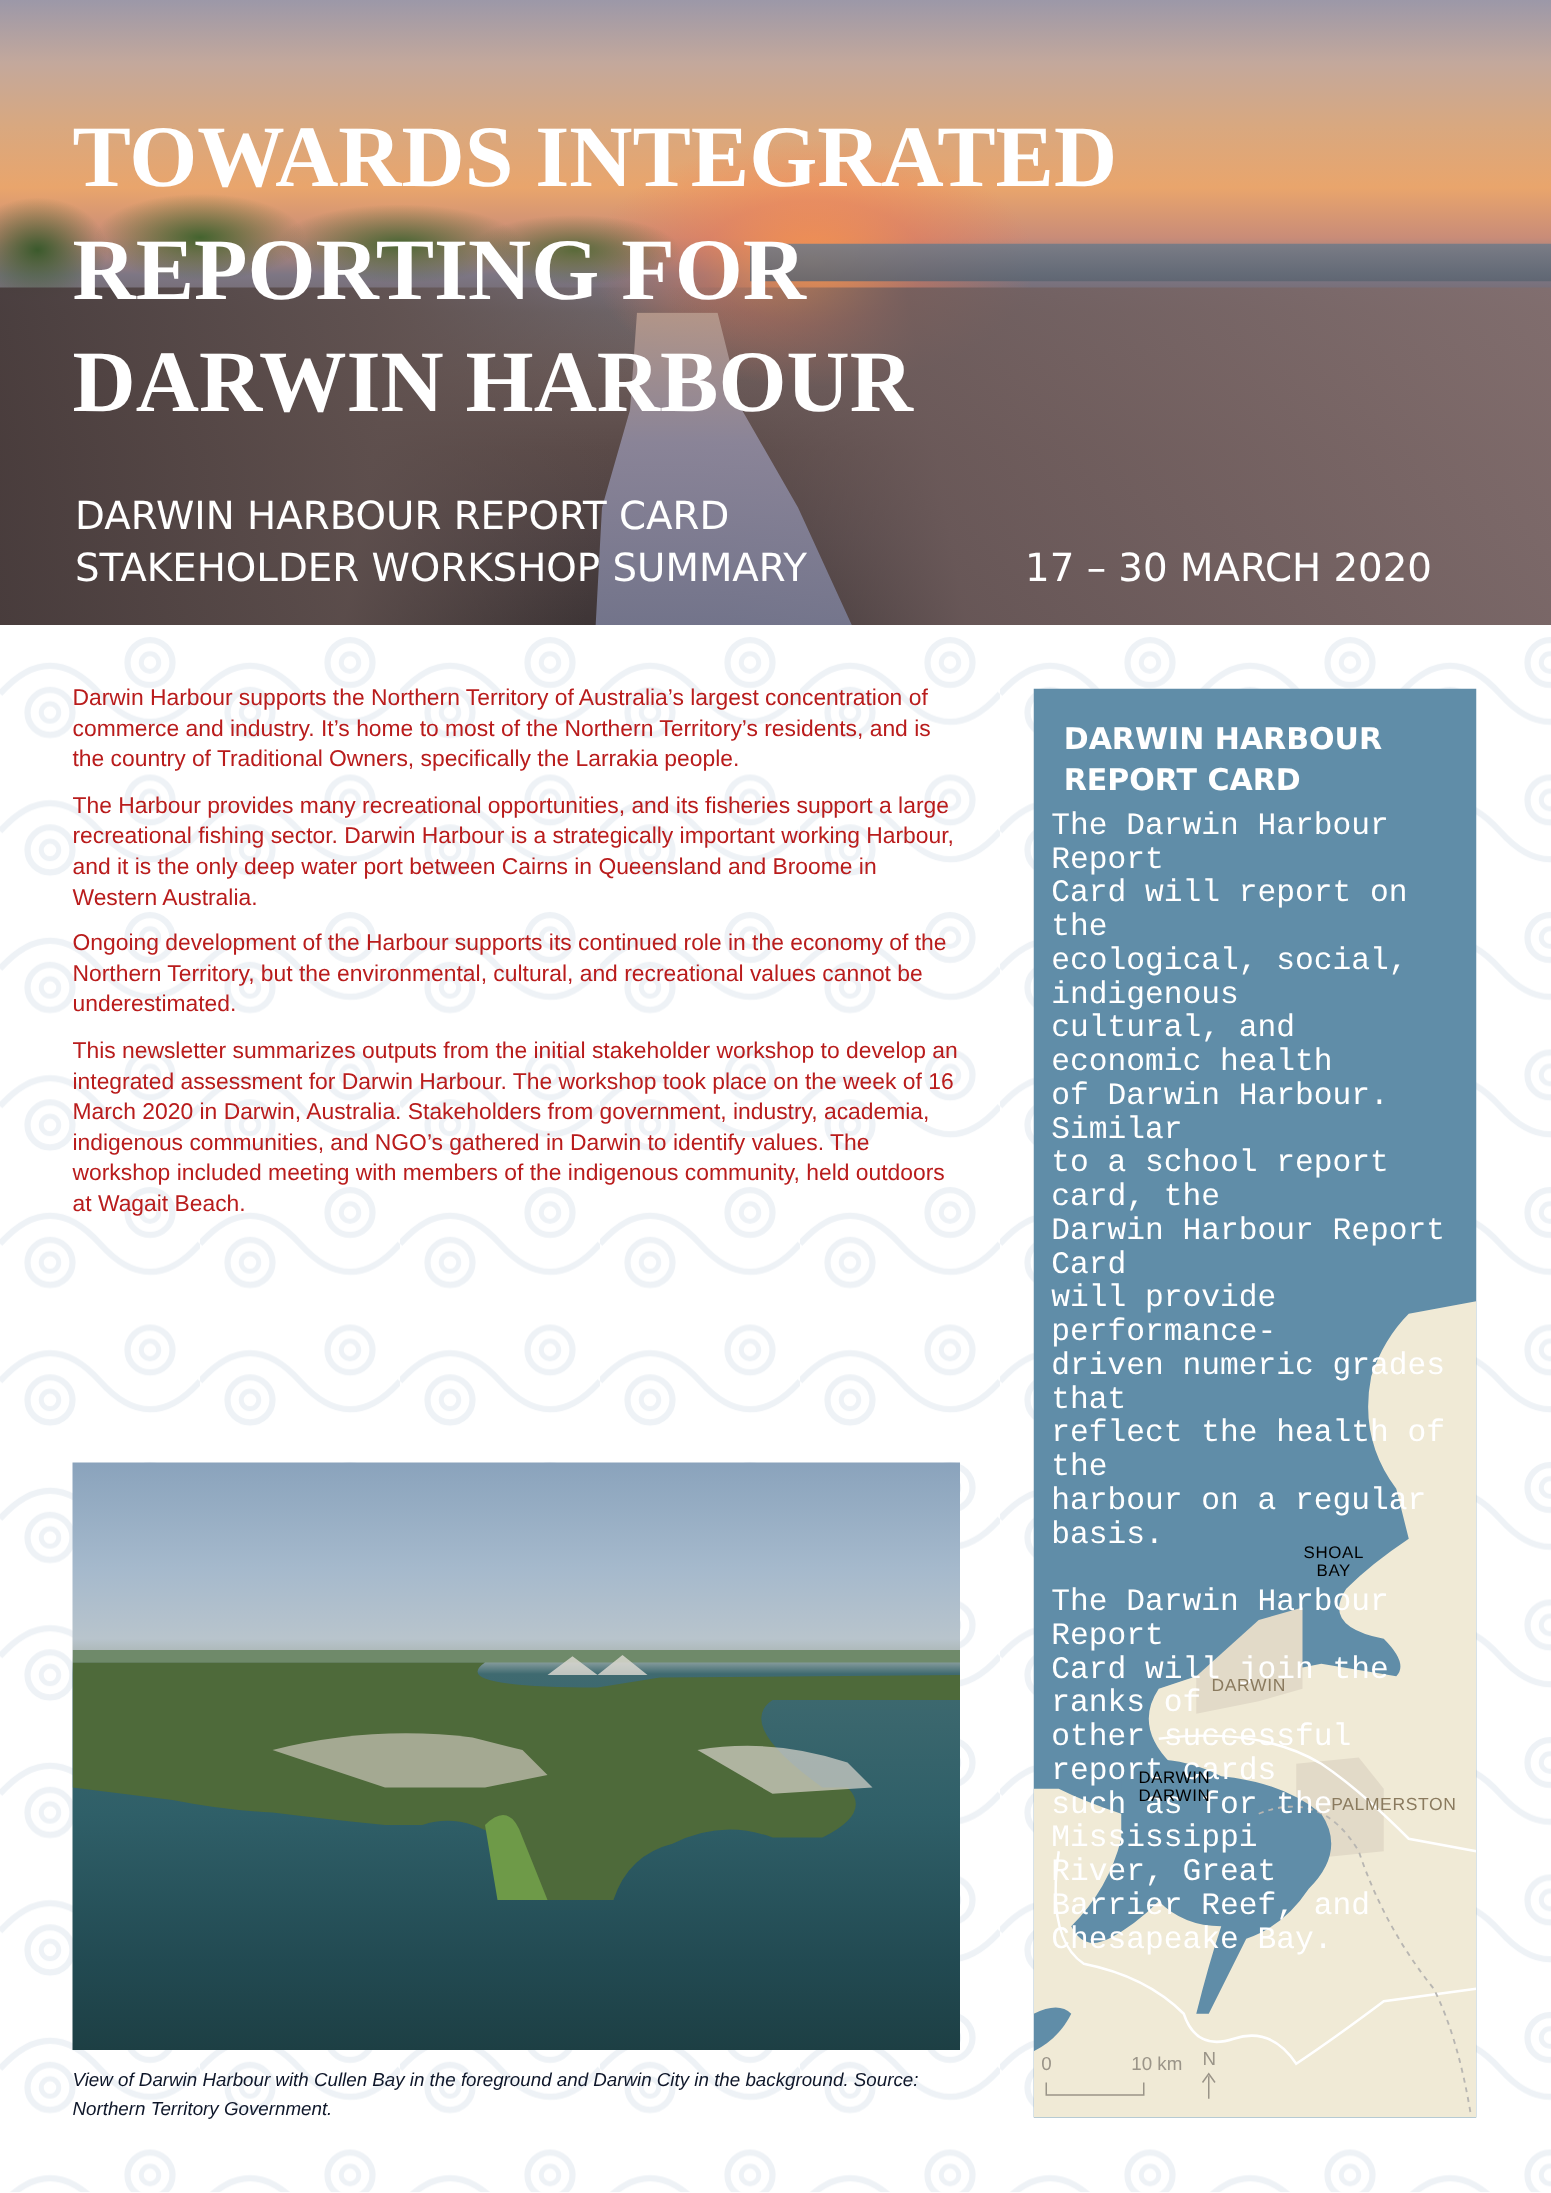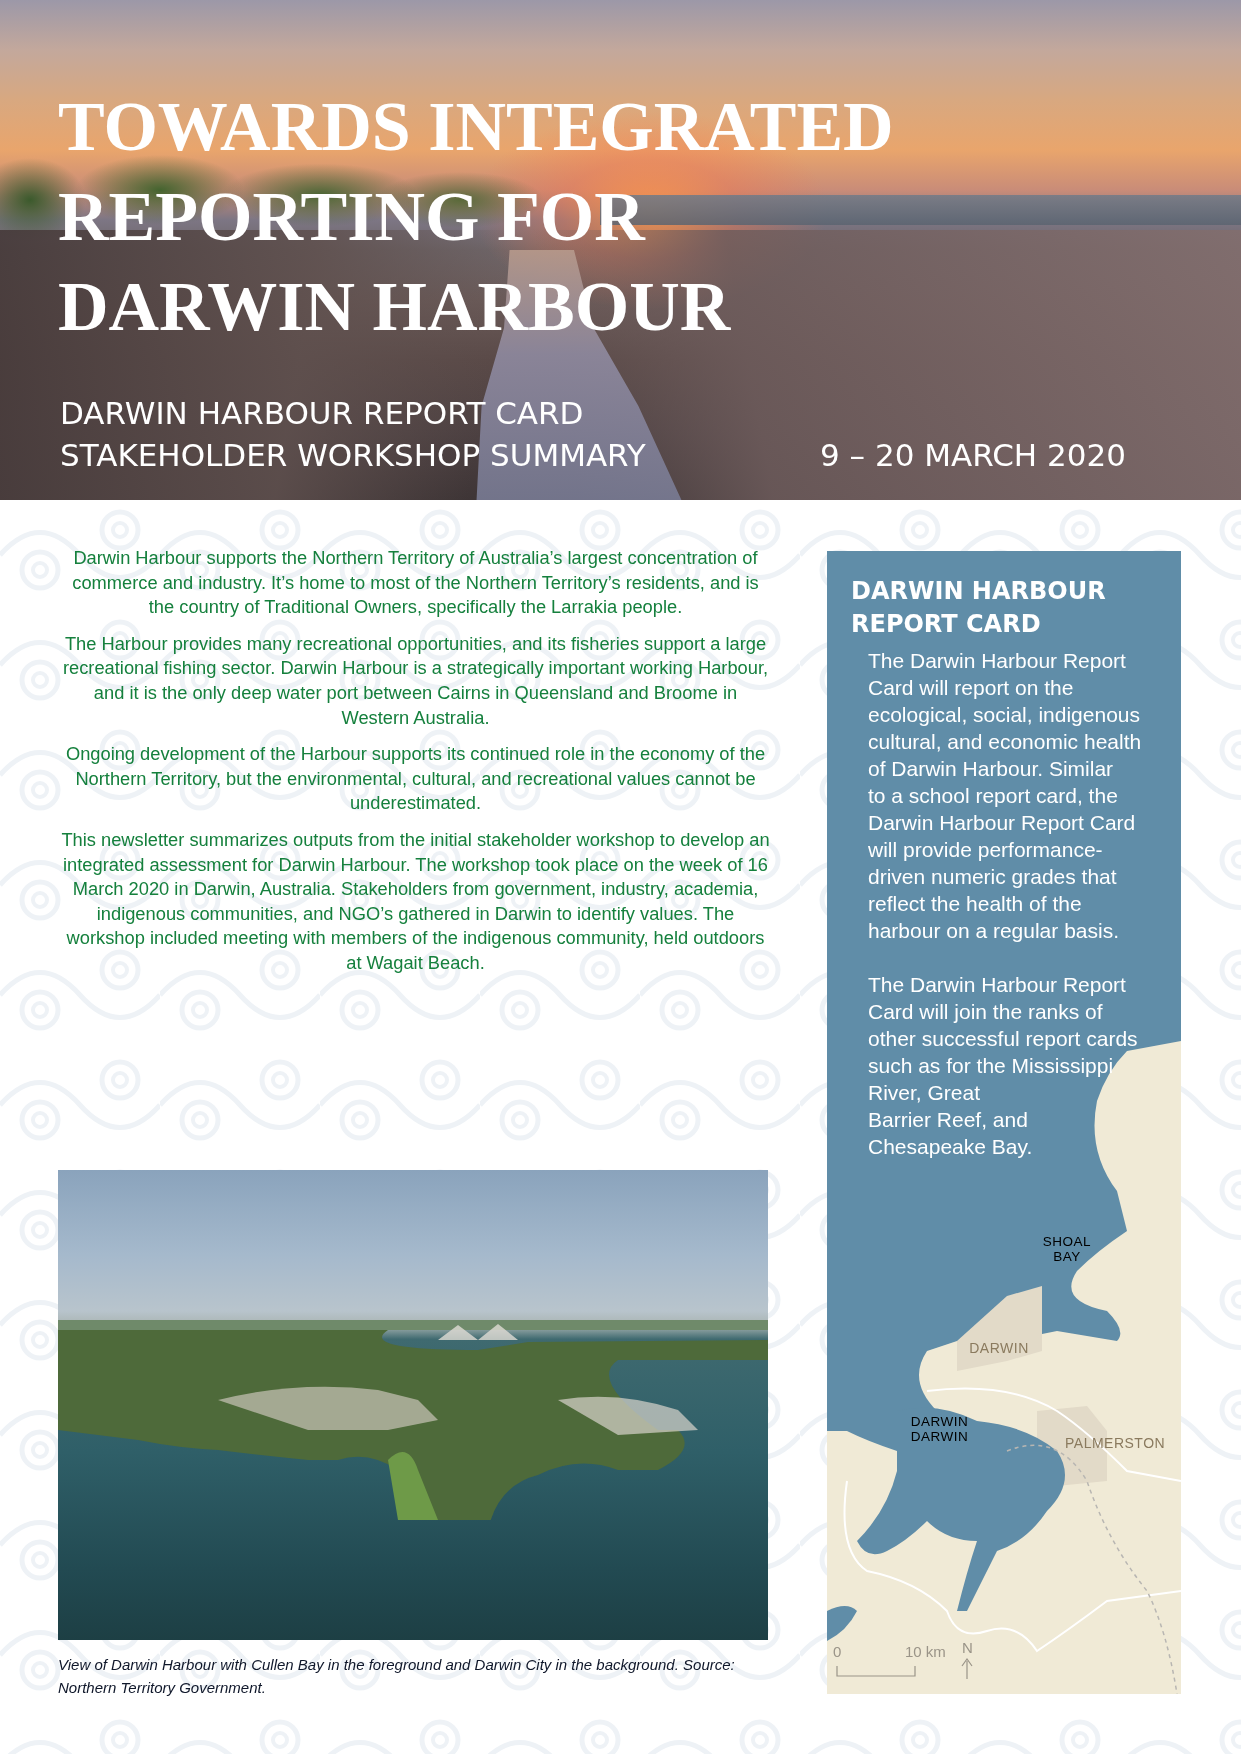--- a/index.html
+++ b/index.html
@@ -71,22 +71,21 @@
   .hero-date {
     position: absolute; left: 820px; top: 434px;
     font-family: "DejaVu Sans", sans-serif; font-size: 31px; line-height: 42px;
     color: #ffffff; white-space: nowrap;
   }
 
   
   .article {
     position: absolute; left: 58px; top: 546px; width: 715px; z-index: 2;
     font-family: "Liberation Sans", sans-serif; font-size: 18.3px; line-height: 24.6px;
-    color: #15803d;
-    text-align: center;
+    color: #b91c1c;
   }
   .article p { margin-bottom: 12px; }
 
   
   .photo {
     position: absolute; left: 58px; top: 1170px; width: 710px; height: 470px; z-index: 2;
     overflow: hidden;
     background: linear-gradient(180deg, #8aa3bc 0%, #a5b9cc 18%, #b8c4cc 30%, #a9b4b2 33%, #3f6a70 36%, #2f5f68 60%, #224a52 85%, #1d3f44 100%);
   }
   .photo .land {
@@ -102,22 +101,22 @@
   .sidebar {
     position: absolute; left: 827px; top: 551px; width: 354px; height: 1143px; z-index: 2;
     background: #608da8; overflow: hidden;
   }
   .sidebar-title {
     position: absolute; left: 24px; top: 24px; width: 320px;
     font-family: "DejaVu Sans", sans-serif; font-size: 24px; line-height: 33px;
     color: #ffffff; white-space: nowrap;
   }
   .sidebar-body {
-    position: absolute; left: 41px; top: 96px; width: 320px;
-    font-family: Liberation Sans, sans-serif; font-size: 21px; line-height: 27px;
+    position: absolute; left: 14px; top: 96px; width: 320px;
+    font-family: Liberation Mono, monospace; font-size: 25px; line-height: 27px;
     color: #ffffff;
   }
   .sidebar-body p { margin-bottom: 27px; white-space: pre-line; }
   .map { position: absolute; left: 0; top: 0; width: 354px; height: 1143px; }
   .map-label {
     position: absolute; font-family: "Liberation Sans", sans-serif; font-size: 13.5px;
     line-height: 15px; text-align: center; letter-spacing: 0.5px;
   }
   .map-label.water { color: #000000; }
   .map-label.land { color: #8a7a5e; font-size: 14px; }
@@ -153,21 +152,21 @@
 
   <h1 class="hero-title">
     <div>TOWARDS INTEGRATED</div>
     <div>REPORTING FOR</div>
     <div>DARWIN HARBOUR</div>
   </h1>
   <div class="hero-subtitle">
     <div>DARWIN HARBOUR REPORT CARD</div>
     <div>STAKEHOLDER WORKSHOP SUMMARY</div>
   </div>
-  <div class="hero-date">9 – 20 MARCH 2020</div>
+  <div class="hero-date">17 – 30 MARCH 2020</div>
 </header>
 
 <section class="article">
   <p>Darwin Harbour supports the Northern Territory of Australia’s largest concentration of commerce and industry. It’s home to most of the Northern Territory’s residents, and is the country of Traditional Owners, specifically the Larrakia people.</p>
   <p>The Harbour provides many recreational opportunities, and its fisheries support a large recreational fishing sector. Darwin Harbour is a strategically important working Harbour, and it is the only deep water port between Cairns in Queensland and Broome in Western Australia.</p>
   <p>Ongoing development of the Harbour supports its continued role in the economy of the Northern Territory, but the environmental, cultural, and recreational values cannot be underestimated.</p>
   <p>This newsletter summarizes outputs from the initial stakeholder workshop to develop an integrated assessment for Darwin Harbour. The workshop took place on the week of 16 March 2020 in Darwin, Australia. Stakeholders from government, industry, academia, indigenous communities, and NGO’s gathered in Darwin to identify values. The workshop included meeting with members of the indigenous community, held outdoors at Wagait Beach.</p>
 </section>
 
 <figure class="photo">

